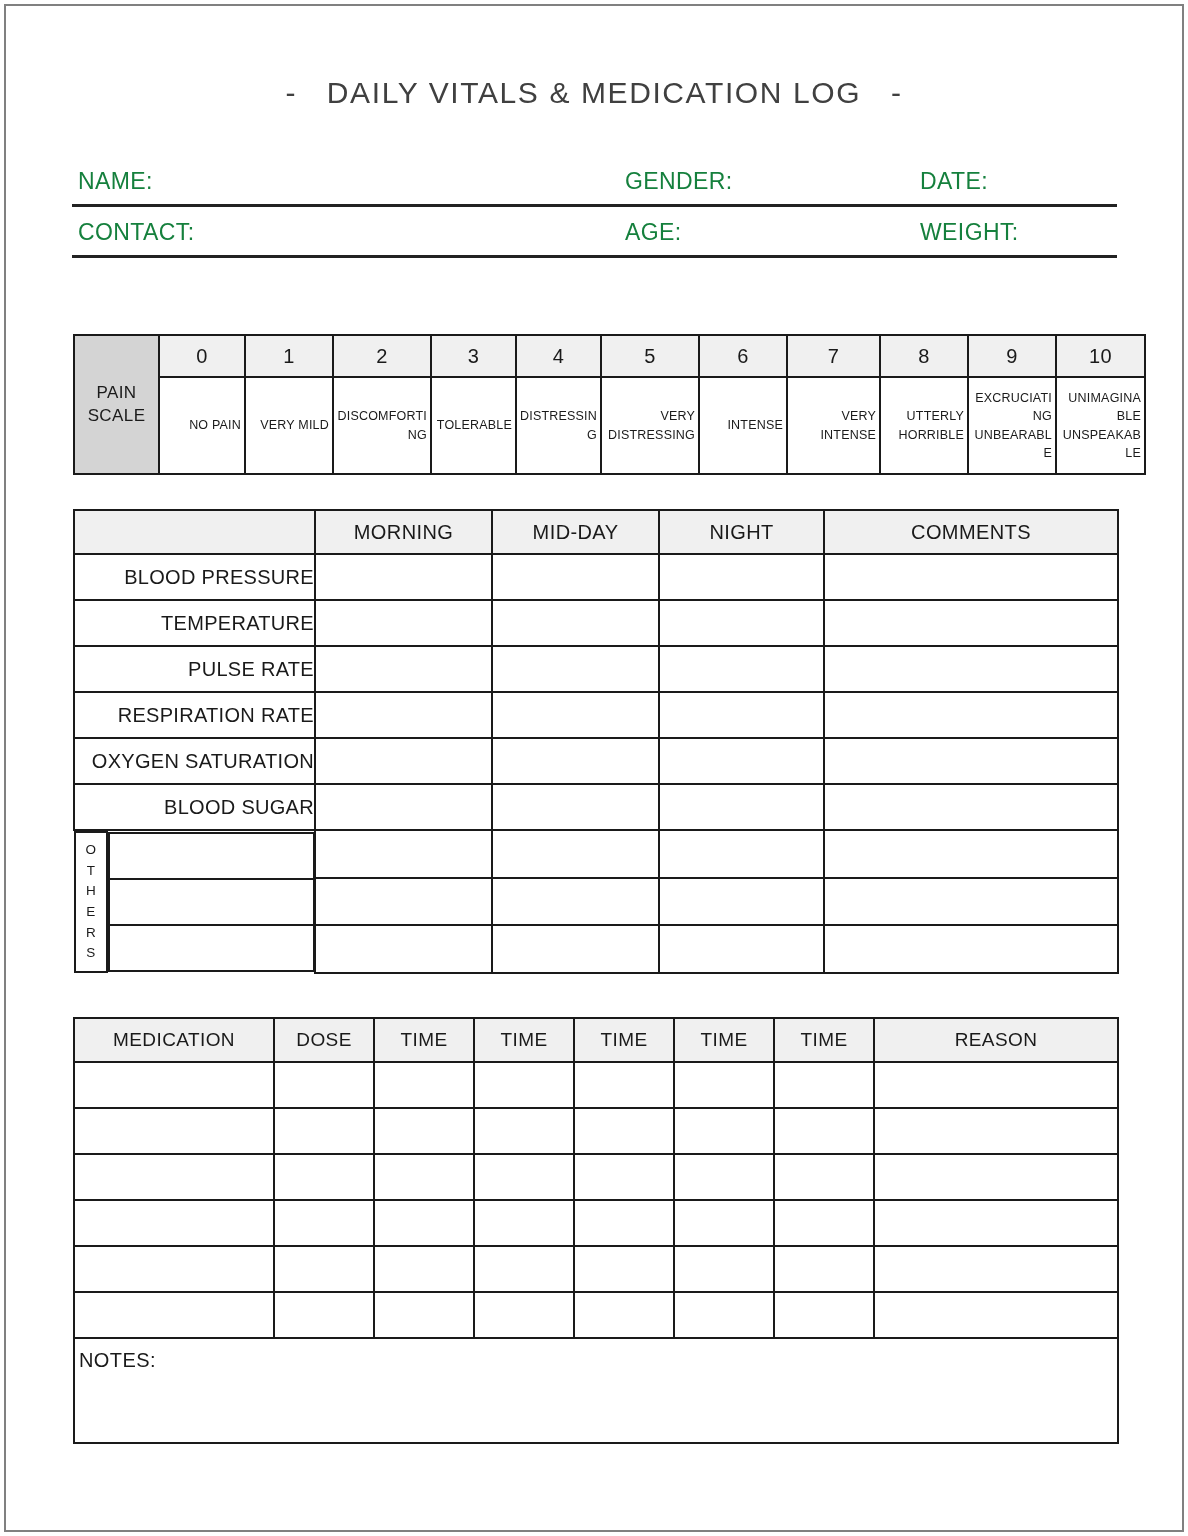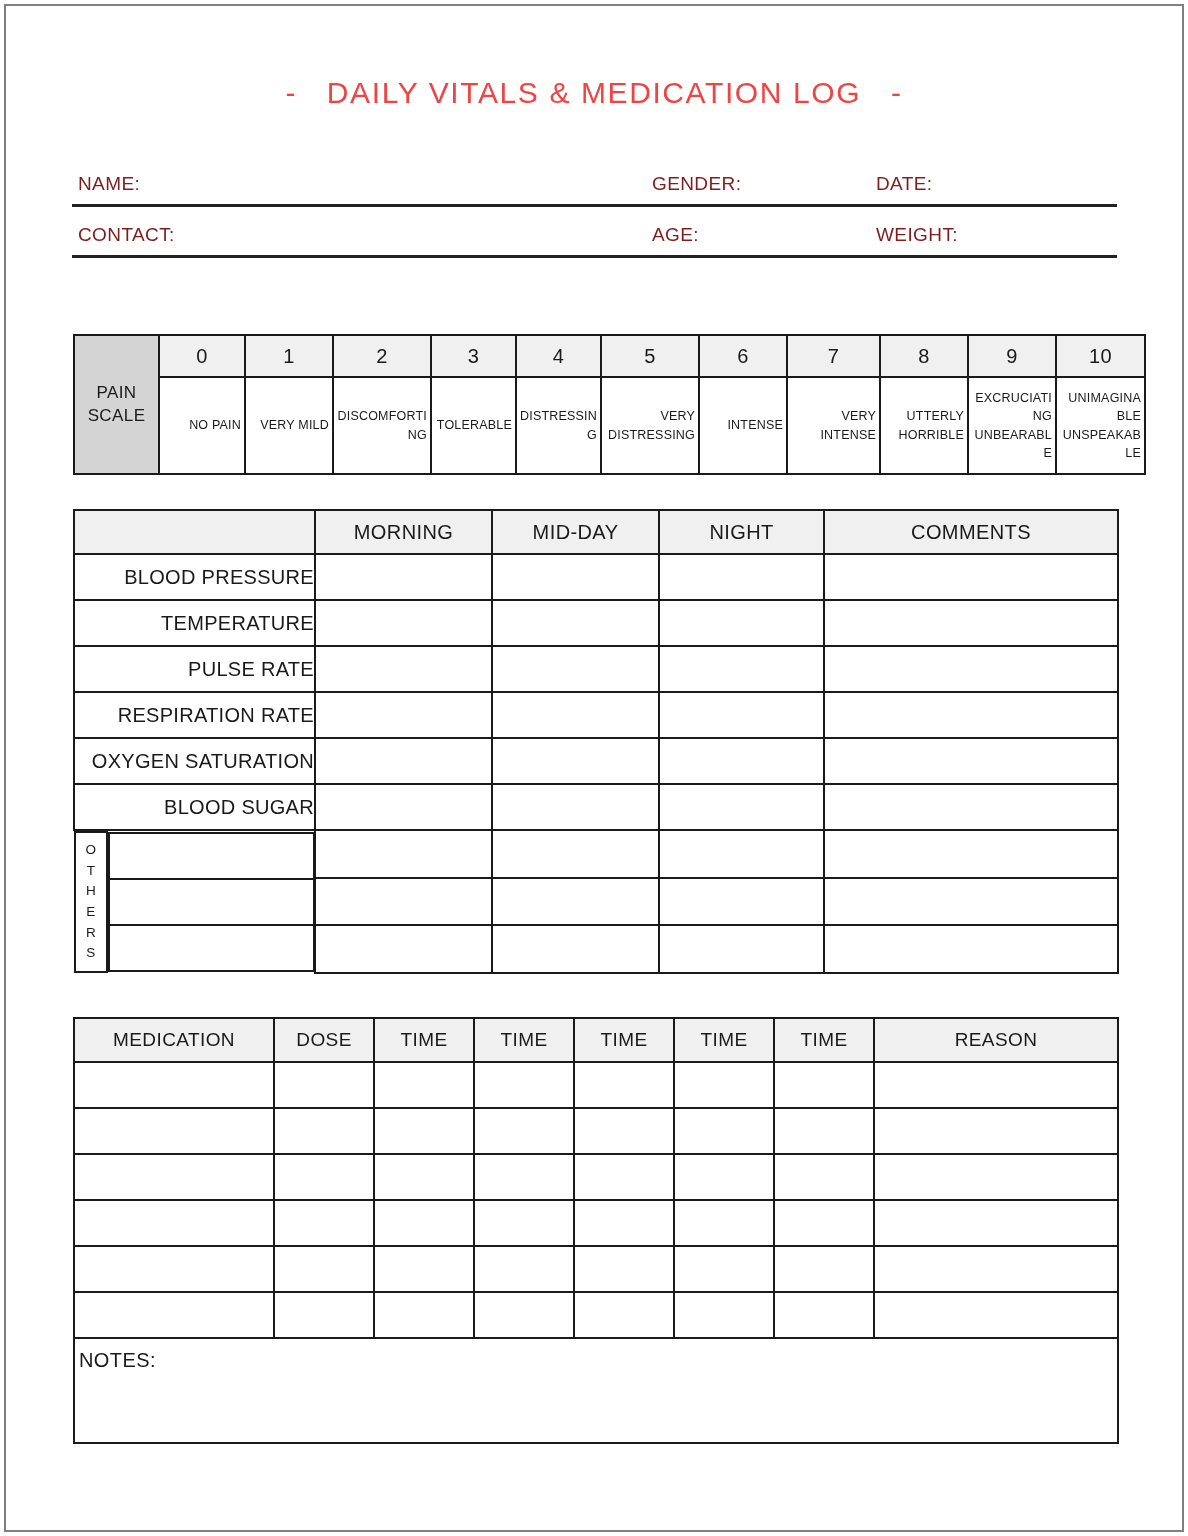--- a/index.html
+++ b/index.html
@@ -39,47 +39,47 @@
   
   .title {
     position: absolute;
     left: 0;
     top: 76px;
     width: 1188px;
     text-align: center;
     font-size: 30px;
     letter-spacing: 1.6px;
     font-weight: 400;
-    color: #ef4444;
+    color: #404040;
     white-space: pre;
   }
 
   
   .field-row {
     position: absolute;
     left: 72px;
     width: 1045px;
     height: 52px;
     border-bottom: 3px solid #222;
   }
   .field-row .lbl {
     position: absolute;
     bottom: 9px;
-    font-size: 19px;
+    font-size: 23px;
     letter-spacing: 0.4px;
-    color: #7f1d1d;
+    color: #15803d;
     white-space: nowrap;
   }
   #fr1 { top: 155px; }
   #fr2 { top: 206px; }
   #fr3 { top: 257px; }
 
   .col-a { left: 6px; }
-  .col-b { left: 580px; margin-top: 12px; }
-  .col-c { left: 804px; }
+  .col-b { left: 553px; margin-top: 12px; }
+  .col-c { left: 848px; }
 
   
   table {
     border-collapse: collapse;
     table-layout: fixed;
   }
   td, th {
     border: 2px solid #1a1a1a;
     padding: 0;
     font-weight: 400;

